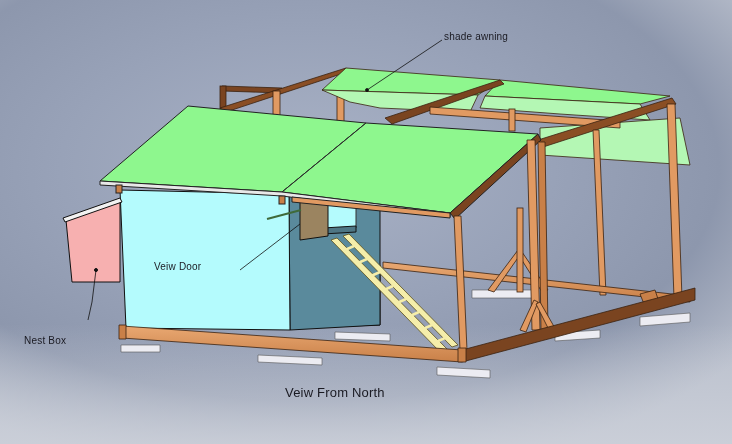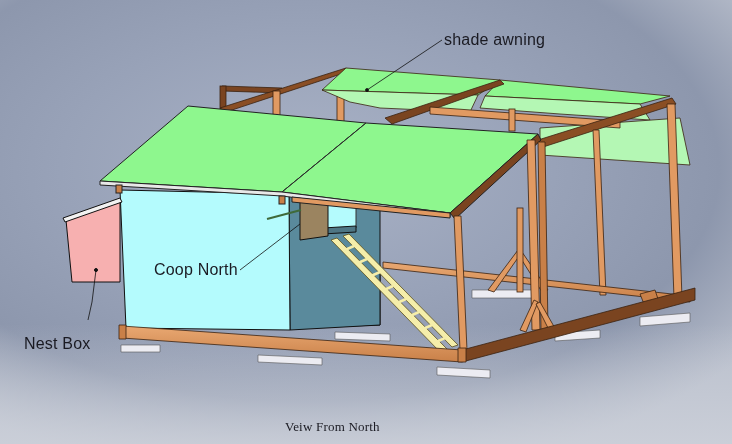--- a/index.html
+++ b/index.html
@@ -8,21 +8,21 @@
     background: radial-gradient(ellipse 75% 70% at 42% 38%, #a9b2c6 0%, #98a2b8 45%, #8d97ad 75%, #b9bfcc 100%);
     position: relative;
     font-family: "Liberation Sans", sans-serif;
   }
   .bg-bottom {
     position: absolute; left: 0; right: 0; bottom: 0; height: 120px;
     background: linear-gradient(to bottom, rgba(200,205,215,0) 0%, rgba(205,209,218,0.85) 100%);
   }
   svg.scene { position: absolute; left: 0; top: 0; }
   .label {
-    position: absolute; font-size: 16px; color: #1a1a22; white-space: nowrap;
+    position: absolute; font-size: 10px; color: #1a1a22; white-space: nowrap;
     letter-spacing: 0.2px; line-height: 1;
   }
 </style>
 </head>
 <body>
 
 <div class="bg-bottom"></div>
 
 <svg class="scene" width="732" height="444" viewBox="0 0 732 444">
   <defs>
@@ -136,15 +136,15 @@
 
   <g stroke="#111" stroke-width="0.8" fill="none">
     <polyline points="442,40 367,90"></polyline>
     <circle cx="367" cy="90" r="1.5" fill="#111"></circle>
     <polyline points="240,270 300,224"></polyline>
     <polyline points="88,320 92,302 96,270"></polyline>
   </g>
 </svg>
 
 <span class="label" style="left:444px; top:32px;">shade awning</span>
-<span class="label" style="left:154px; top:262px;">Coop North</span>
+<span class="label" style="left:154px; top:262px;">Veiw Door</span>
 <span class="label" style="left:24px; top:316px;margin-top:20px;">Nest Box</span>
-<span class="label" style="left:285px; top:420px; font-size:13px;font-family:Liberation Serif, serif;">Veiw From North</span>
+<span class="label" style="left:285px; top:386px; font-size:13px;">Veiw From North</span>
 
 </body></html>

